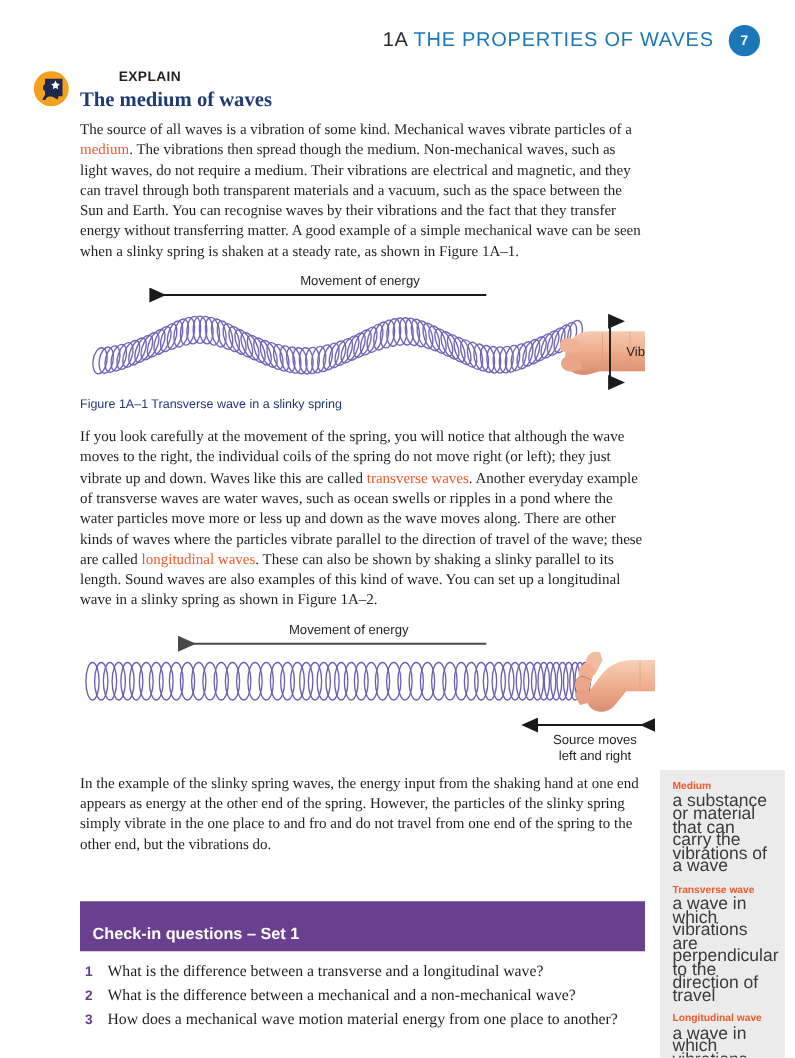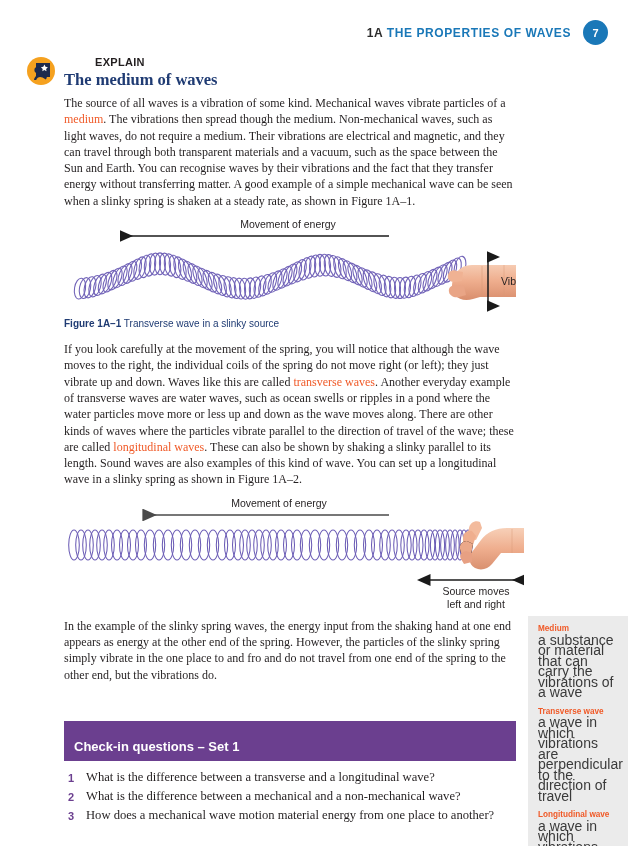--- a/index.html
+++ b/index.html
@@ -20,22 +20,22 @@
   .runhead {
     position: absolute;
     top: 20px;
     right: 28px;
     display: flex;
     align-items: center;
     gap: 12px;
   }
   .runhead-text {
     font-family: "Liberation Sans", sans-serif;
-    font-size: 12px;
-    font-weight: bold;
+    font-size: 16px;
+    font-weight: normal;
     letter-spacing: 0.6px;
   }
   .runhead-code {
     color: #2b2b2b;
   }
   .runhead-title {
     color: #1a78b8;
   }
   .page-circle {
     width: 25px;
@@ -101,21 +101,21 @@
     color: #f05a28;
   }
 
   
   .fig-caption {
     font-family: "Liberation Sans", sans-serif;
     font-size: 10px;
     color: #1f3b73;
     margin: 4px 0 12px 0;
   }
-  .fig-caption b { font-weight: bold; }
+  .fig-caption b { font-weight: normal; }
 
   
   .figure-wrap { position: relative; }
   .figure-wrap svg { display: block; }
 
   
   .glossary {
     position: absolute;
     left: 528px;
     top: 616px;
@@ -321,21 +321,21 @@
         <path d="M440 46 L440 78" stroke="#d79a79" stroke-width="0.8" fill="none" opacity="0.6"></path>
       </g>
 
       <line x1="424" y1="38" x2="424" y2="87" stroke="#1a1a1a" stroke-width="1.5" marker-start="url(#arrUp)" marker-end="url(#arrDn)"></line>
       <text class="fig-label" x="437" y="66">Vibration</text>
     </svg>
   </div>
 
   <div class="fig-caption">
     <b>Figure 1A–1</b>
-    <span>Transverse wave in a slinky source</span>
+    <span>Transverse wave in a slinky spring</span>
   </div>
 
   <p class="body"><span>If you look carefully at the movement of the spring, you will notice that although the wave moves to the right, the individual coils of the spring do not move right (or left); they just vibrate up and down. Waves like this are called </span><span class="kw">transverse waves</span><span>. Another everyday example of transverse waves are water waves, such as ocean swells or ripples in a pond where the water particles move more or less up and down as the wave moves along. There are other kinds of waves where the particles vibrate parallel to the direction of travel of the wave; these are called </span><span class="kw">longitudinal waves</span><span>. These can also be shown by shaking a slinky parallel to its length. Sound waves are also examples of this kind of wave. You can set up a longitudinal wave in a slinky spring as shown in Figure 1A–2.</span></p>
 
   <div class="figure-wrap">
     <svg width="460" height="120" viewBox="0 0 460 120" aria-hidden="true">
       <defs>
         <linearGradient id="skin2" x1="0" y1="0" x2="0" y2="1">
           <stop offset="0%" stop-color="#f7d0b8"></stop>
           <stop offset="50%" stop-color="#efae8e"></stop>

